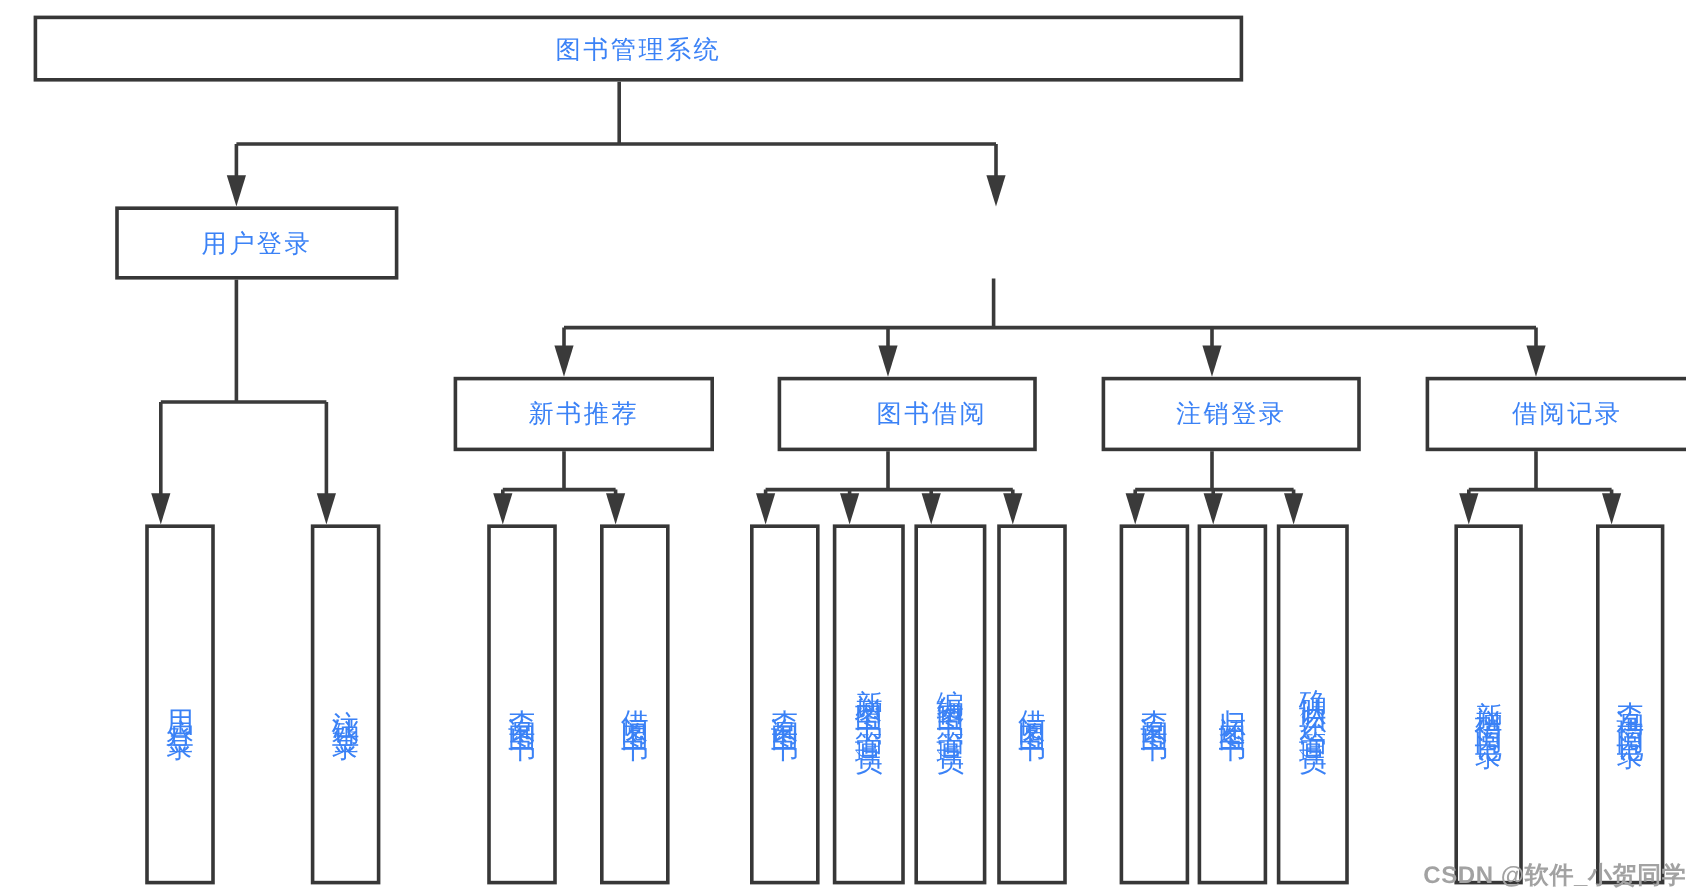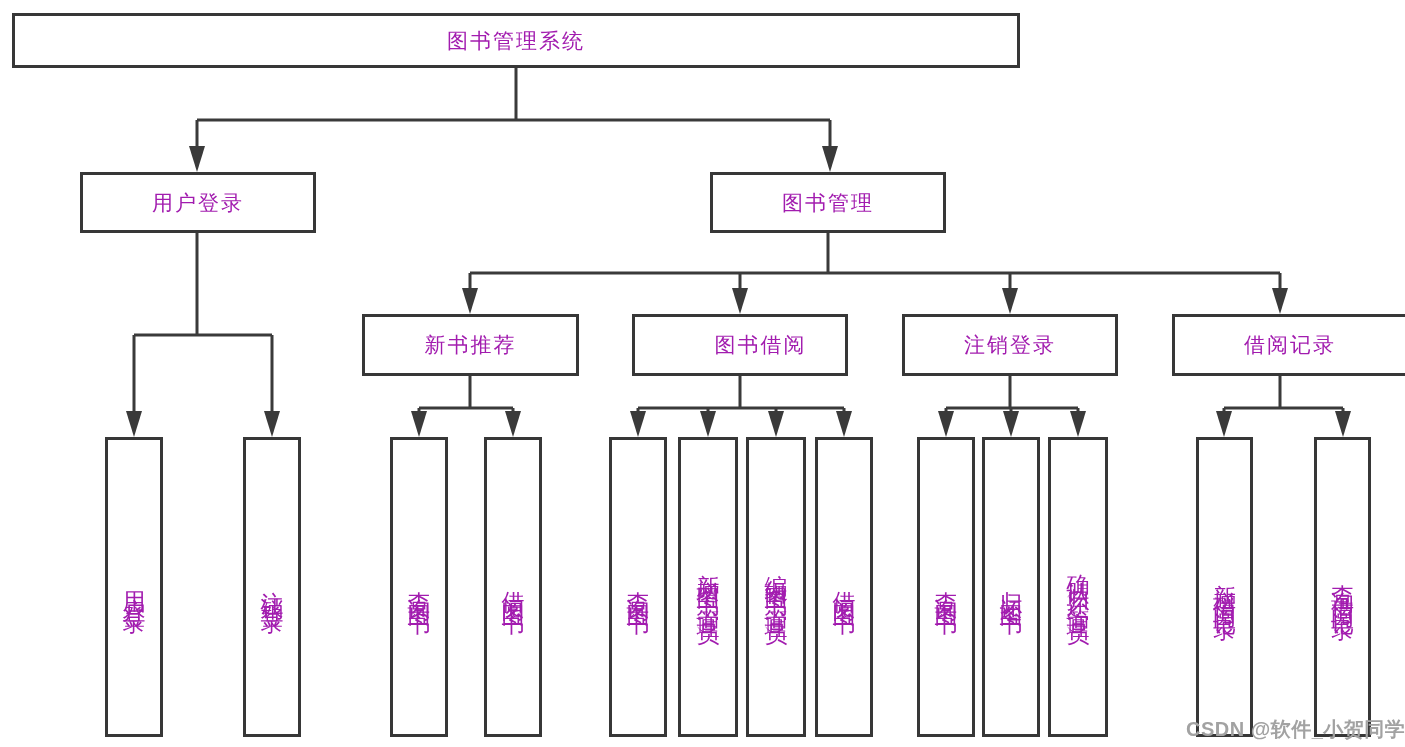--- a/index.html
+++ b/index.html
@@ -19,25 +19,26 @@
     position: absolute;
     left: 0; top: 0;
     width: 1405px; height: 747px;
     pointer-events: none;
   }
   .node {
     position: absolute;
     box-sizing: border-box;
     border: 3px solid #373737;
     background: #ffffff;
-    color: #a21caf;
+    color: #3b82f6;
     display: flex;
     align-items: center;
     justify-content: center;
     text-align: center;
+    margin-left: 16px;
   }
   .hnode {
     font-size: 21px;
     letter-spacing: 2px;
     white-space: nowrap;
   }
   .vnode {
     writing-mode: vertical-rl;
     text-orientation: mixed;
     font-size: 23px;
@@ -98,21 +99,20 @@
       <polygon points="1011,437 1003,411 1019,411"></polygon>
       <polygon points="1078,437 1070,411 1086,411"></polygon>
       <polygon points="1224,437 1216,411 1232,411"></polygon>
       <polygon points="1343,437 1335,411 1351,411"></polygon>
     </g>
   </svg>
 
   <div class="node hnode" style="left:12px; top:13px; width:1008px; height:55px;">图书管理系统</div>
 
   <div class="node hnode" style="left:80px; top:172px; width:236px; height:61px;">用户登录</div>
-  <div class="node hnode" style="left:710px; top:172px; width:236px; height:61px;">图书管理</div>
 
   <div class="node hnode" style="left:362px; top:314px; width:217px; height:62px;">新书推荐</div>
   <div class="node hnode" style="left:632px; top:314px; width:216px; height:62px;padding-left:41px;">图书借阅</div>
   <div class="node hnode" style="left:902px; top:314px; width:216px; height:62px;">注销登录</div>
   <div class="node hnode" style="left:1172px; top:314px; width:236px; height:62px;">借阅记录</div>
 
   <div class="node vnode" style="left:105px; top:437px; width:58px; height:300px;">用户登录</div>
   <div class="node vnode" style="left:243px; top:437px; width:58px; height:300px;">注销登录</div>
 
   <div class="node vnode" style="left:390px; top:437px; width:58px; height:300px;">查询图书</div>

